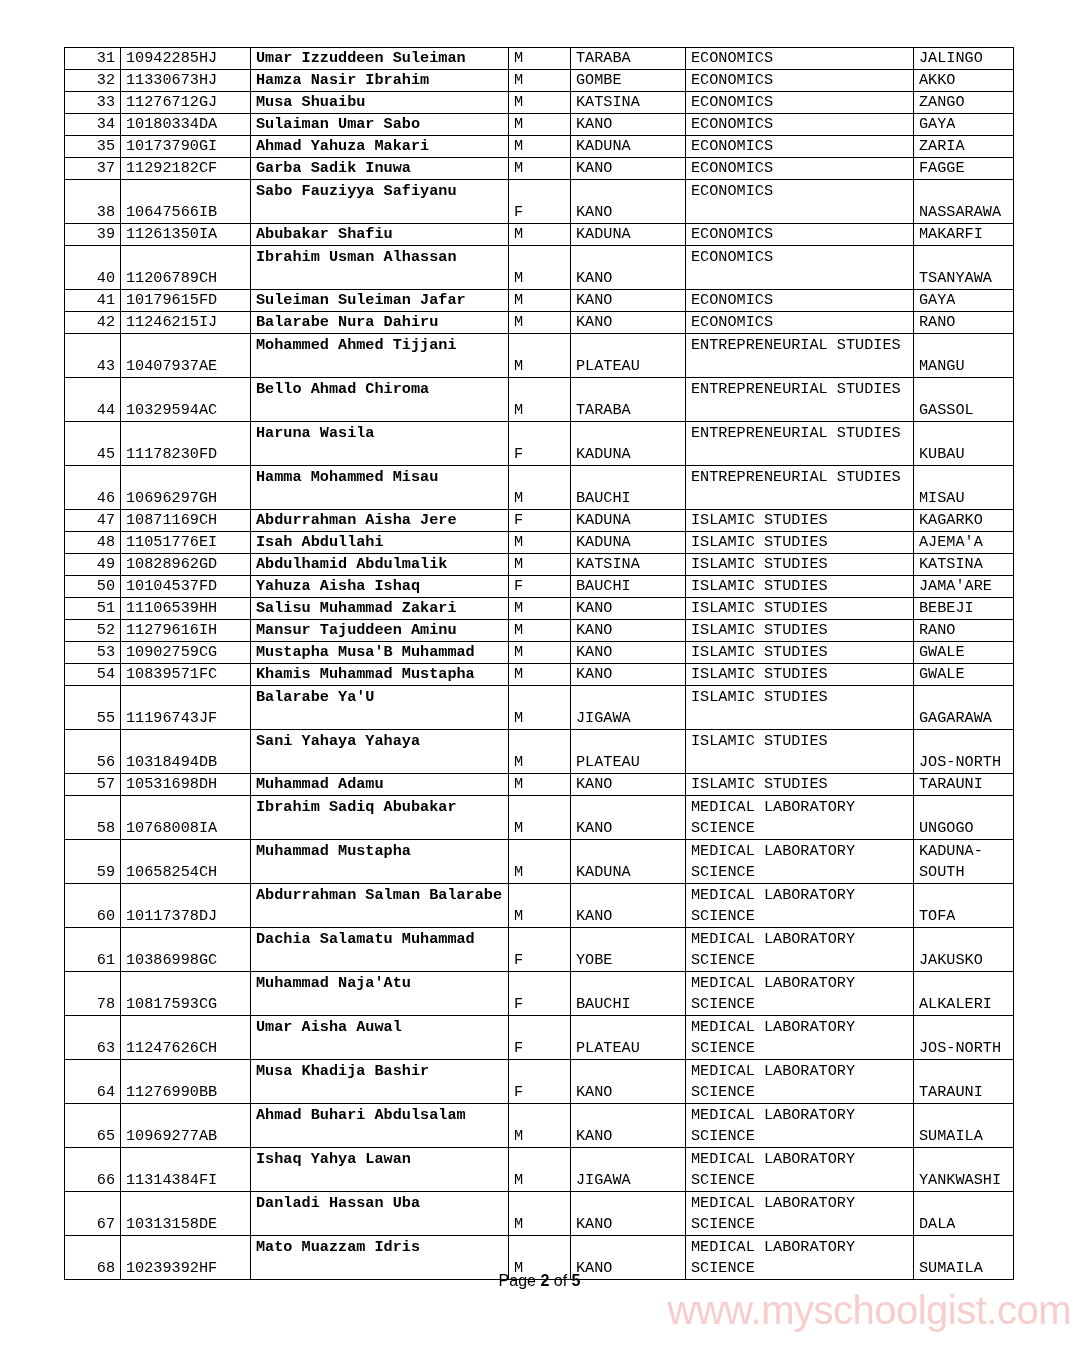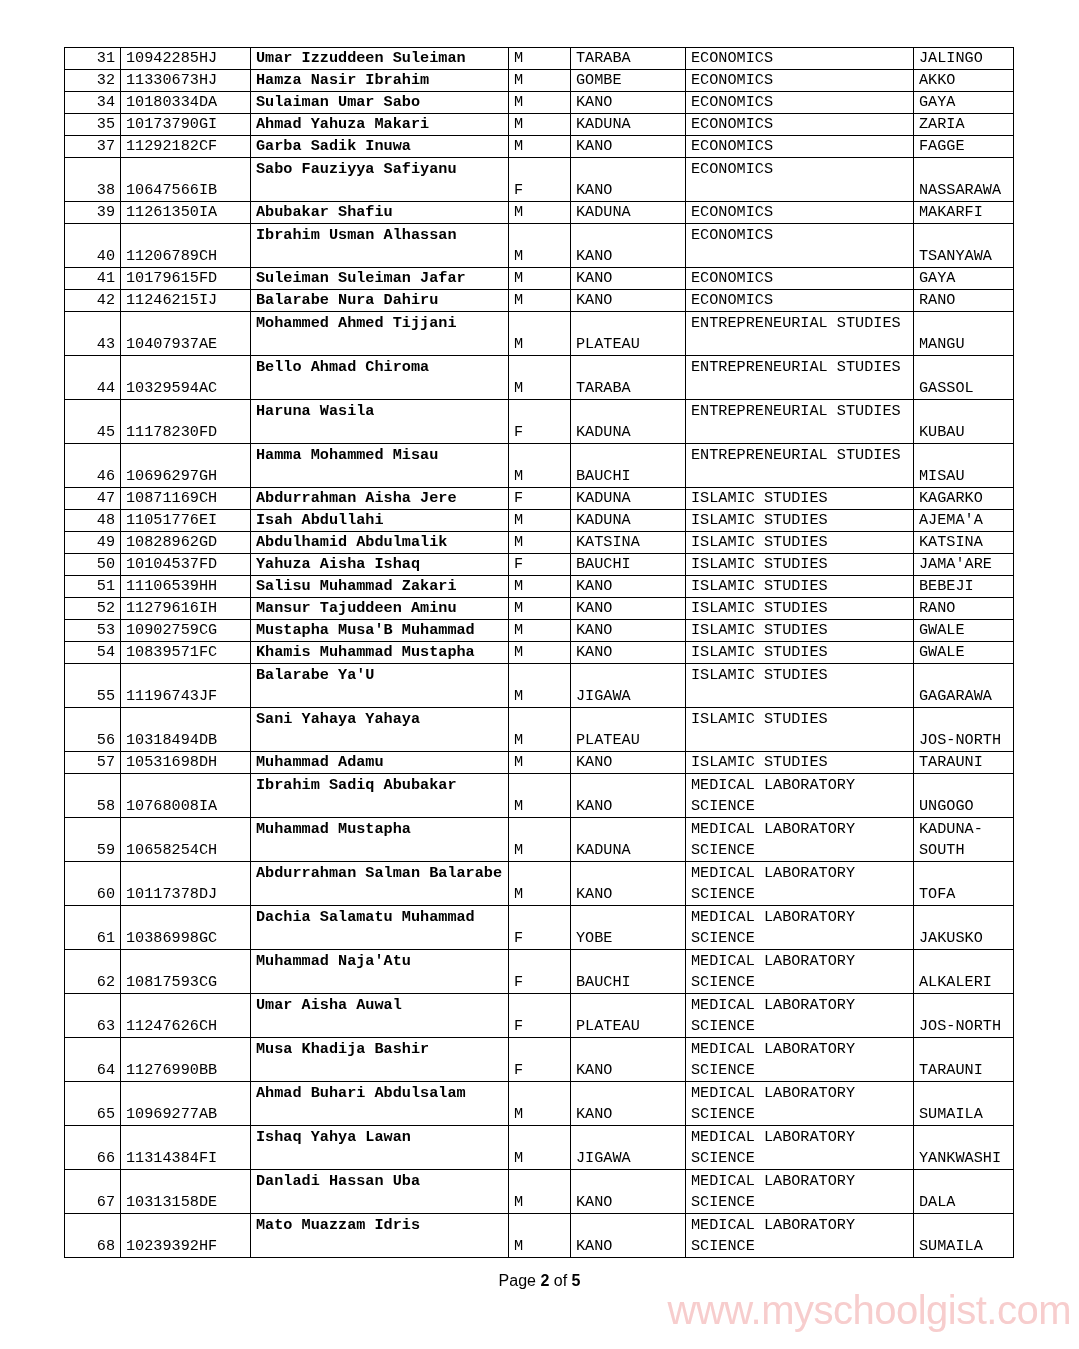--- a/index.html
+++ b/index.html
@@ -146,20 +146,29 @@
         <tr class="short">
           <td class="sn">32</td>
           <td class="regno">11330673HJ</td>
           <td class="name">Hamza Nasir Ibrahim</td>
           <td class="sex">M</td>
           <td class="state">GOMBE</td>
           <td class="course">ECONOMICS</td>
           <td class="lga">AKKO</td>
         </tr>
         <tr class="short">
+          <td class="sn">33</td>
+          <td class="regno">11276712GJ</td>
+          <td class="name">Musa Shuaibu</td>
+          <td class="sex">M</td>
+          <td class="state">KATSINA</td>
+          <td class="course">ECONOMICS</td>
+          <td class="lga">ZANGO</td>
+        </tr>
+        <tr class="short">
           <td class="sn">34</td>
           <td class="regno">10180334DA</td>
           <td class="name">Sulaiman Umar Sabo</td>
           <td class="sex">M</td>
           <td class="state">KANO</td>
           <td class="course">ECONOMICS</td>
           <td class="lga">GAYA</td>
         </tr>
         <tr class="short">
           <td class="sn">35</td>
@@ -389,21 +398,21 @@
         <tr class="tall">
           <td class="sn">61</td>
           <td class="regno">10386998GC</td>
           <td class="name">Dachia Salamatu Muhammad</td>
           <td class="sex">F</td>
           <td class="state">YOBE</td>
           <td class="course">MEDICAL LABORATORY SCIENCE</td>
           <td class="lga">JAKUSKO</td>
         </tr>
         <tr class="tall">
-          <td class="sn">62</td>
+          <td class="sn">78</td>
           <td class="regno">10817593CG</td>
           <td class="name">Muhammad Naja'Atu</td>
           <td class="sex">F</td>
           <td class="state">BAUCHI</td>
           <td class="course">MEDICAL LABORATORY SCIENCE</td>
           <td class="lga">ALKALERI</td>
         </tr>
         <tr class="tall">
           <td class="sn">63</td>
           <td class="regno">11247626CH</td>

